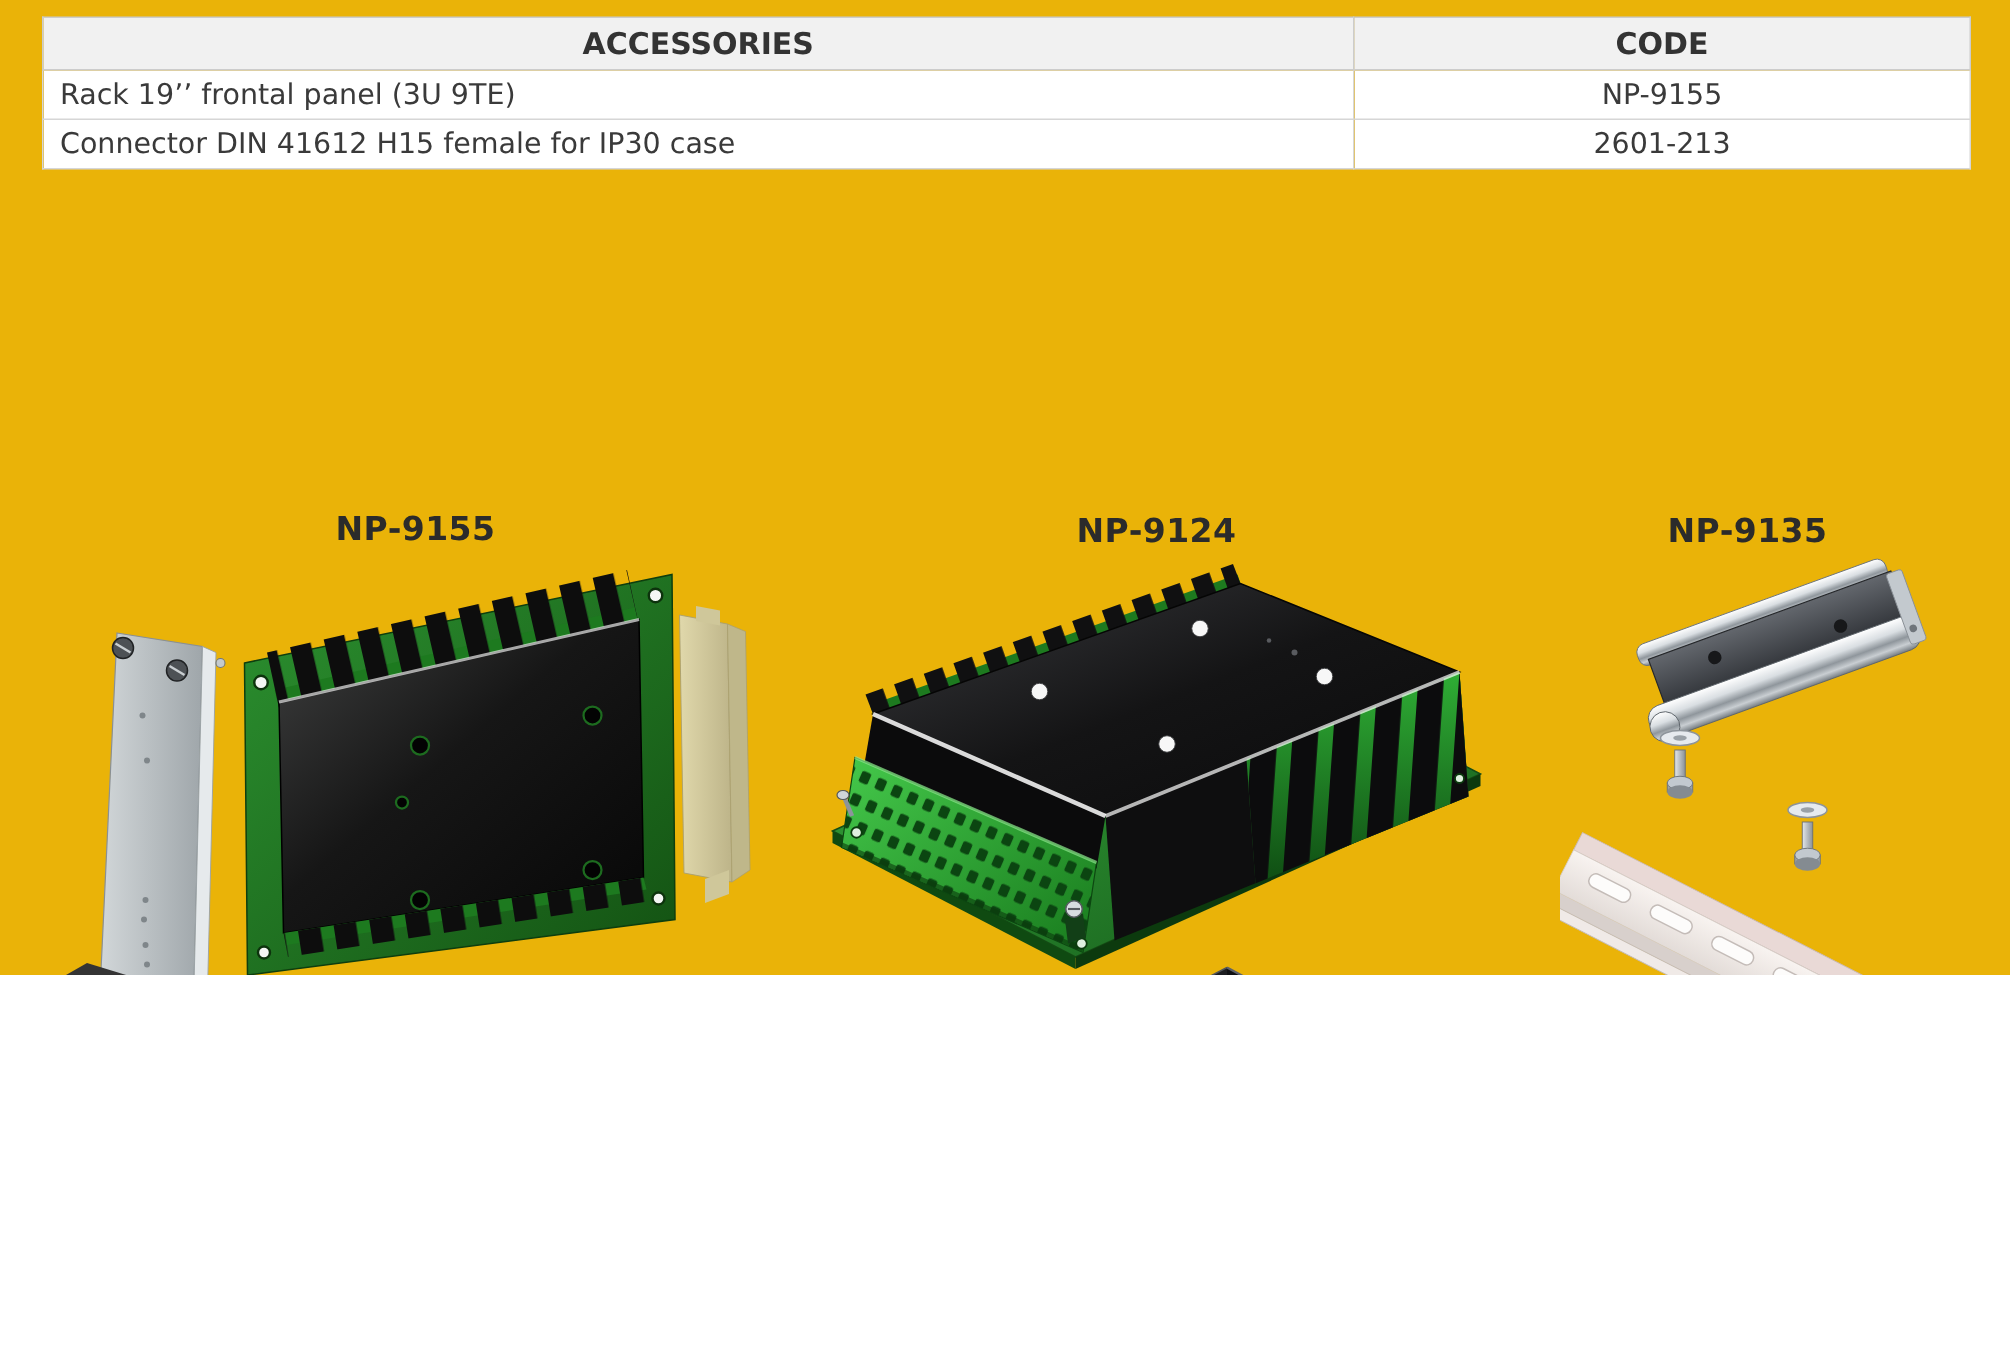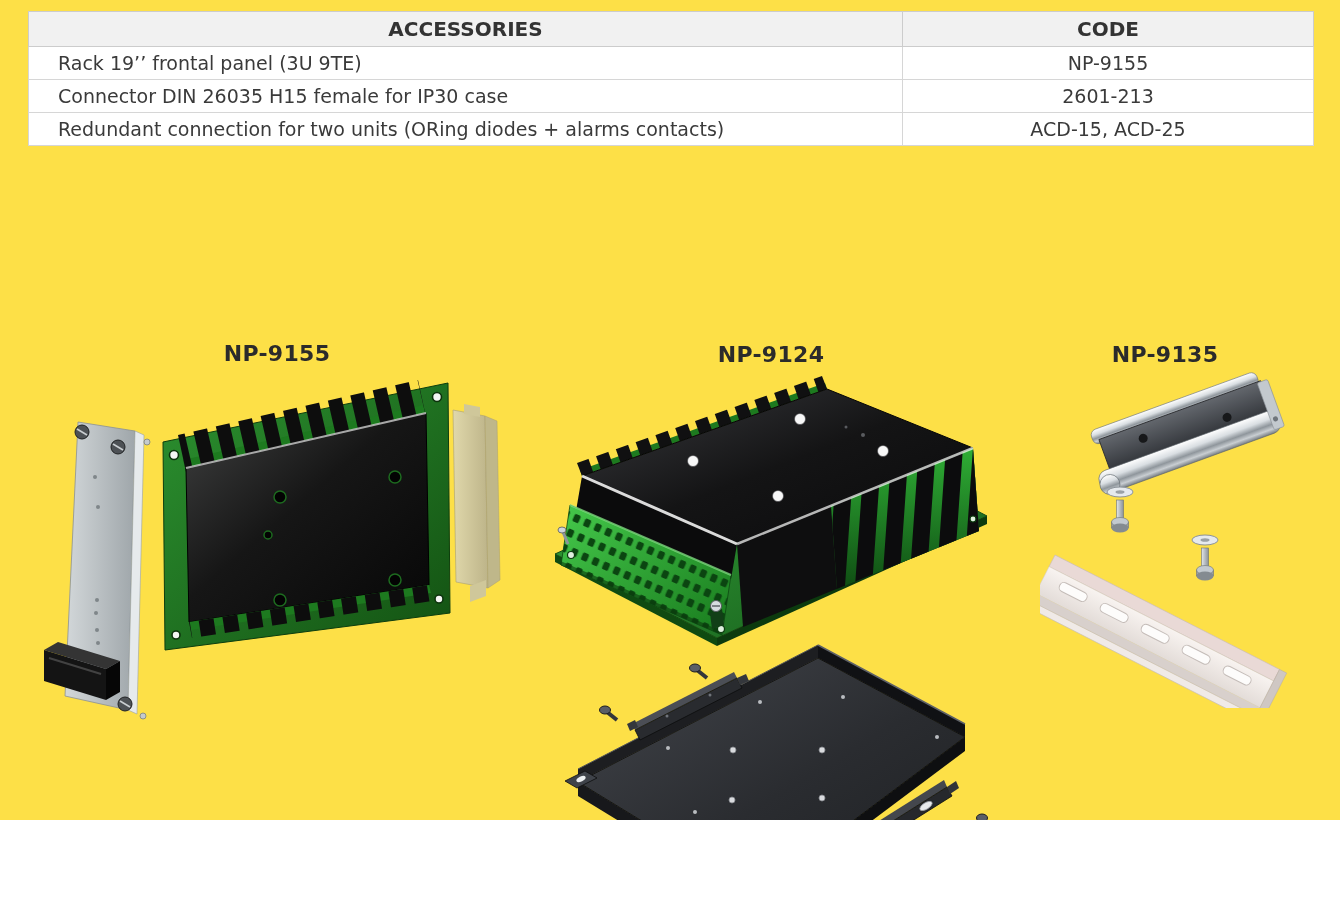--- a/index.html
+++ b/index.html
@@ -1,25 +1,25 @@
 <!DOCTYPE html>
 <html><head>
 <meta charset="utf-8">
 <style>
   html,body{margin:0;padding:0;background:#ffffff;}
-  .page{position:relative;width:1340px;height:820px;background:#fde047;overflow:hidden;
+  .page{position:relative;width:1340px;height:650px;background:#eab308;overflow:hidden;
         font-family:"DejaVu Sans","Liberation Sans",sans-serif;}
   table.acc-table{position:absolute;left:28px;top:11px;width:1285px;
         border-collapse:collapse;table-layout:fixed;}
   .acc-table col.c1{width:874px;}
   .acc-table col.c2{width:411px;}
   .acc-table th{background:#f1f1f1;color:#333333;font-size:20px;font-weight:bold;
         border:1px solid #cccccc;padding:5px 10px;text-align:center;}
   .acc-table td{color:#3a3a3a;font-size:19px;border:1px solid #d6d6d6;
-        padding:5px 29px;background:#ffffff;white-space:nowrap;overflow:hidden;}
+        padding:5px 11px;background:#ffffff;white-space:nowrap;overflow:hidden;}
   .acc-table td.code{text-align:center;}
   .fig-label{position:absolute;width:220px;text-align:center;font-size:22px;
         font-weight:bold;color:#2b2b2b;letter-spacing:.3px;}
   #lbl-9155{left:167px;top:341px;}
   #lbl-9124{left:661px;top:342px;}
   #lbl-9135{left:1055px;top:342px;}
   .fig{position:absolute;}
   #fig-9155{left:40px;top:380px;}
   #fig-9124{left:545px;top:375px;}
   #fig-9135{left:1040px;top:368px;}
@@ -39,26 +39,22 @@
         <th>ACCESSORIES</th>
         <th>CODE</th>
       </tr>
     </thead>
     <tbody>
       <tr>
         <td>Rack 19’’ frontal panel (3U 9TE)</td>
         <td class="code">NP-9155</td>
       </tr>
       <tr>
-        <td>Connector DIN 26035 H15 female for IP30 case</td>
+        <td>Connector DIN 41612 H15 female for IP30 case</td>
         <td class="code">2601-213</td>
-      </tr>
-      <tr>
-        <td>Redundant connection for two units (ORing diodes + alarms contacts)</td>
-        <td class="code">ACD-15, ACD-25</td>
       </tr>
     </tbody>
   </table>
 
   <div class="fig-label" id="lbl-9155">NP-9155</div>
   <div class="fig-label" id="lbl-9124">NP-9124</div>
   <div class="fig-label" id="lbl-9135">NP-9135</div>
 
   <svg width="0" height="0" style="position:absolute" aria-hidden="true">
     <defs>

